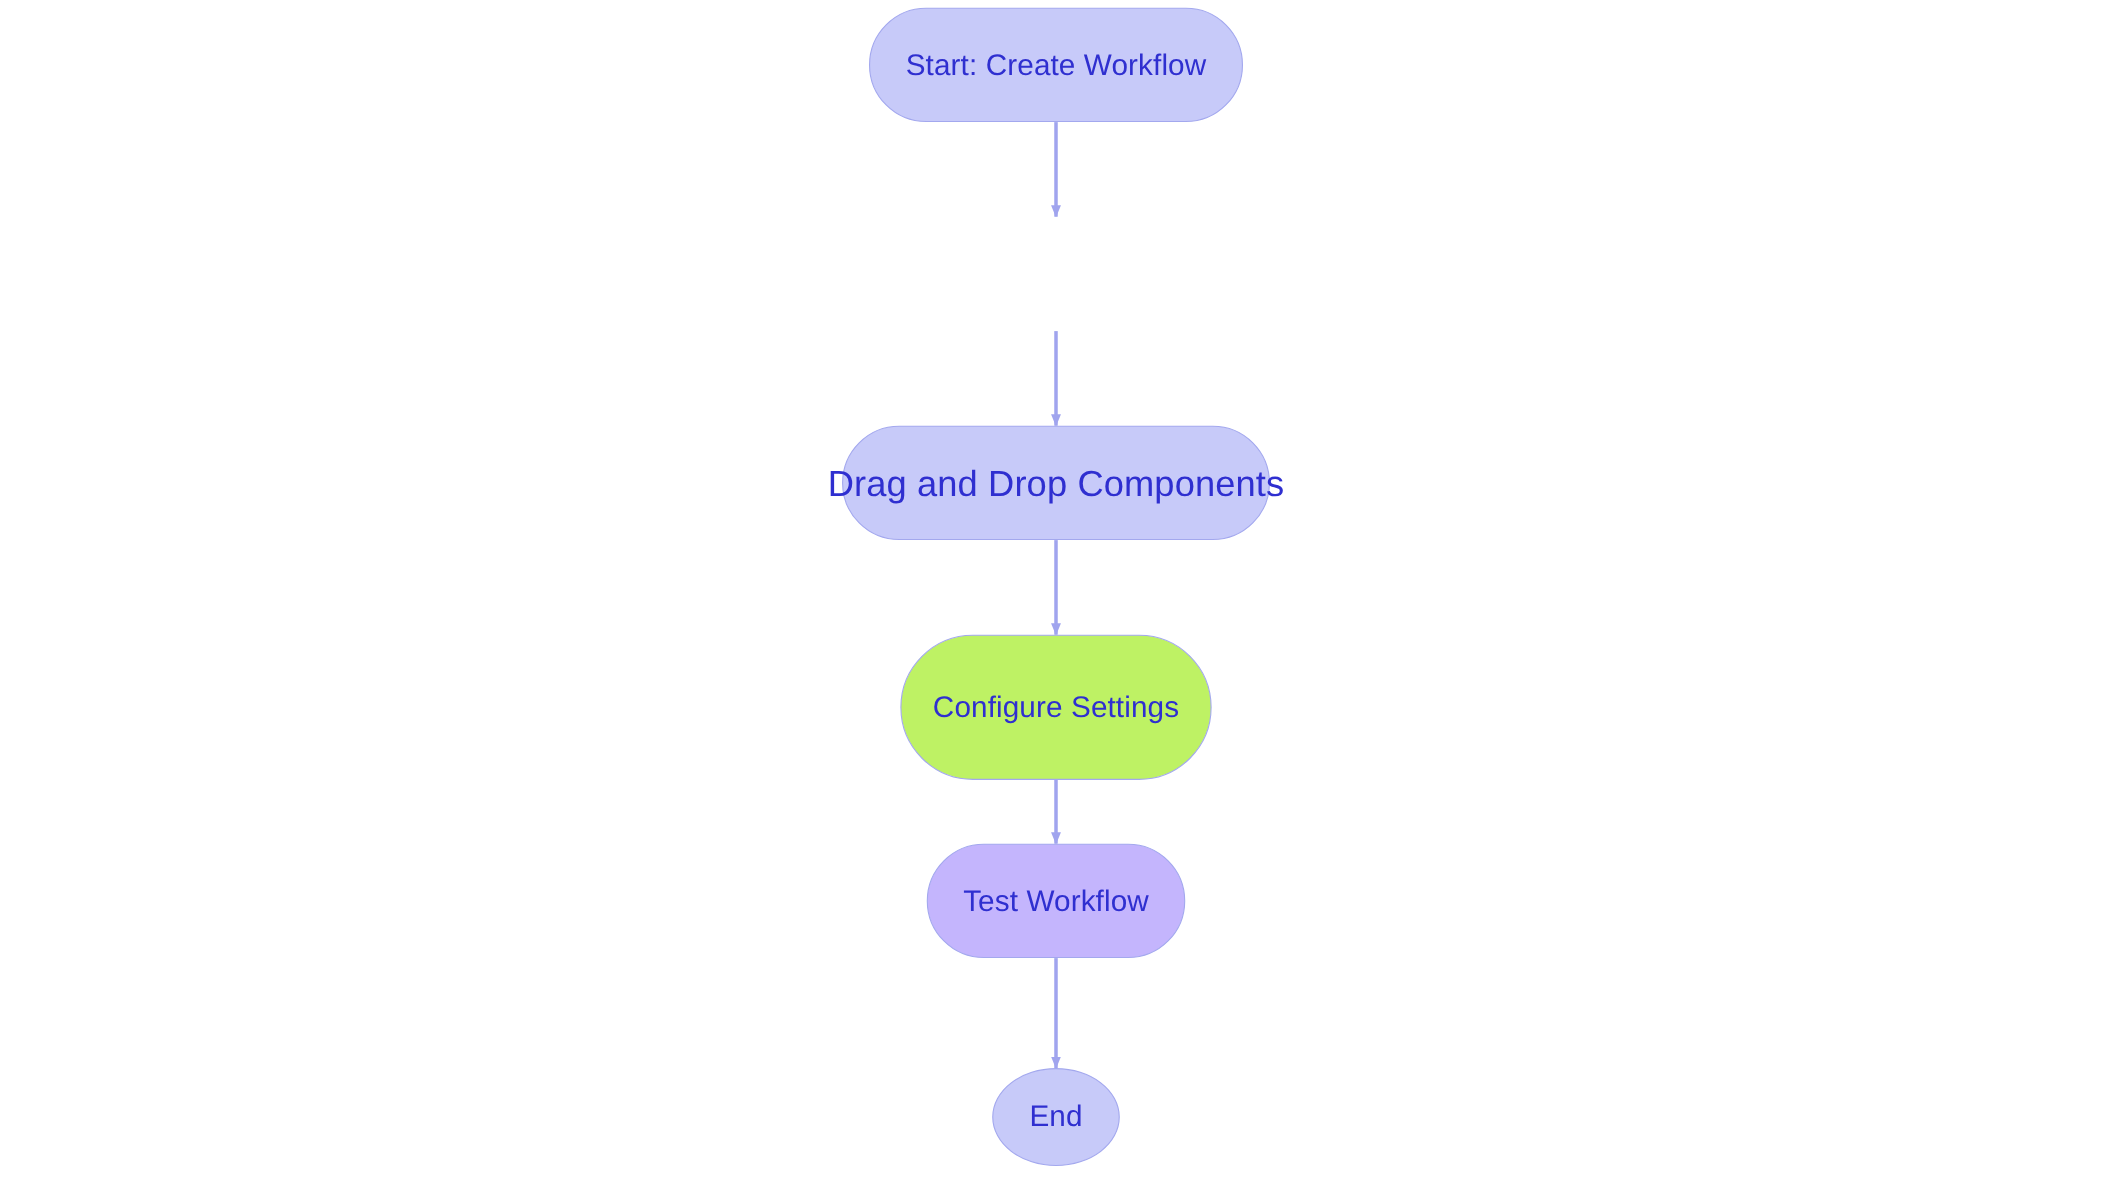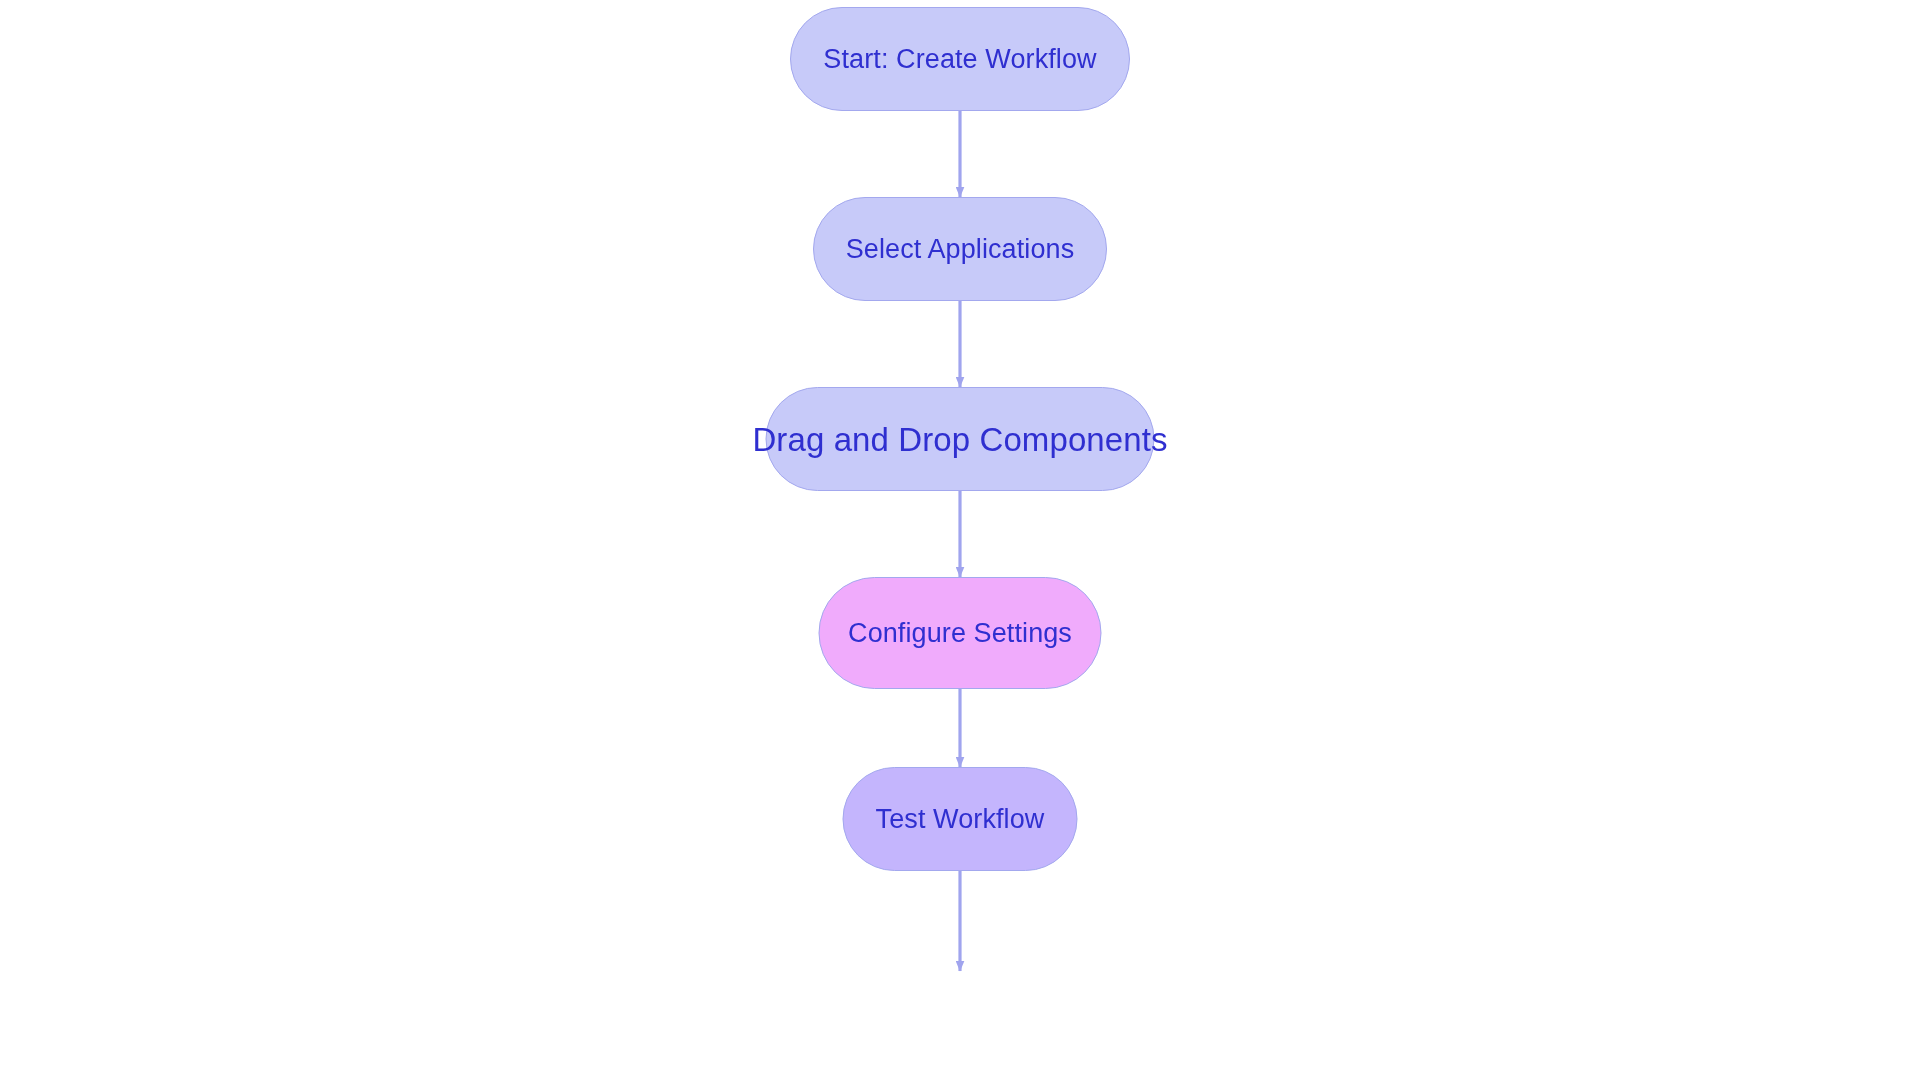--- a/index.html
+++ b/index.html
@@ -85,27 +85,27 @@
         <line x1="960" y1="491" x2="960" y2="577" stroke="#a0a4ee" stroke-width="3.2" marker-end="url(#arrowhead)"></line>
         <line x1="960" y1="681" x2="960" y2="767" stroke="#a0a4ee" stroke-width="3.2" marker-end="url(#arrowhead)"></line>
         <line x1="960" y1="871" x2="960" y2="971" stroke="#a0a4ee" stroke-width="3.2" marker-end="url(#arrowhead)"></line>
       </g>
   </svg>
 
   <div id="node-layer">
       <div class="flow-node" style="left: 960px; top: 7px; width: 340px; height: 104px; background: rgb(199, 202, 249); border-color: rgb(163, 168, 238);">
         <span class="flow-node-label" style="color: rgb(47, 47, 208); font-size: 27px;">Start: Create Workflow</span>
       </div>
-      <div class="flow-node" style="left: 960px; top: 197px; width: 294px; height: 104px; background: rgb(199, 202, 249); border-color: rgb(163, 168, 238);">
-        <span class="flow-node-label" style="color: rgb(47, 47, 208); font-size: 27px;">Select Applications</span>
-      </div>
       <div class="flow-node" style="left: 960px; top: 387px; width: 389px; height: 104px; background: rgb(199, 202, 249); border-color: rgb(163, 168, 238);">
         <span class="flow-node-label" style="color: rgb(47, 47, 208); font-size: 33px;">Drag and Drop Components</span>
       </div>
-      <div class="flow-node" style="left: 960px; top: 577px; width: 283px; height: 112px; background: #f0abfc; border-color: rgb(163, 168, 238);">
+      <div class="flow-node" style="left: 960px; top: 577px; width: 283px; height: 132px; background: #bef264; border-color: rgb(163, 168, 238);">
         <span class="flow-node-label" style="color: rgb(47, 47, 208); font-size: 27px;">Configure Settings</span>
       </div>
       <div class="flow-node" style="left: 960px; top: 767px; width: 235px; height: 104px; background: #c4b5fd; border-color: rgb(163, 168, 238);">
         <span class="flow-node-label" style="color: rgb(47, 47, 208); font-size: 27px;">Test Workflow</span>
+      </div>
+      <div class="flow-node node-terminator-end" style="left: 960px; top: 971px; width: 116px; height: 89px; background: rgb(199, 202, 249); border-color: rgb(163, 168, 238);">
+        <span class="flow-node-label" style="color: rgb(47, 47, 208); font-size: 27px;">End</span>
       </div>
     </div>
 
 </div>
 
 </body></html>

